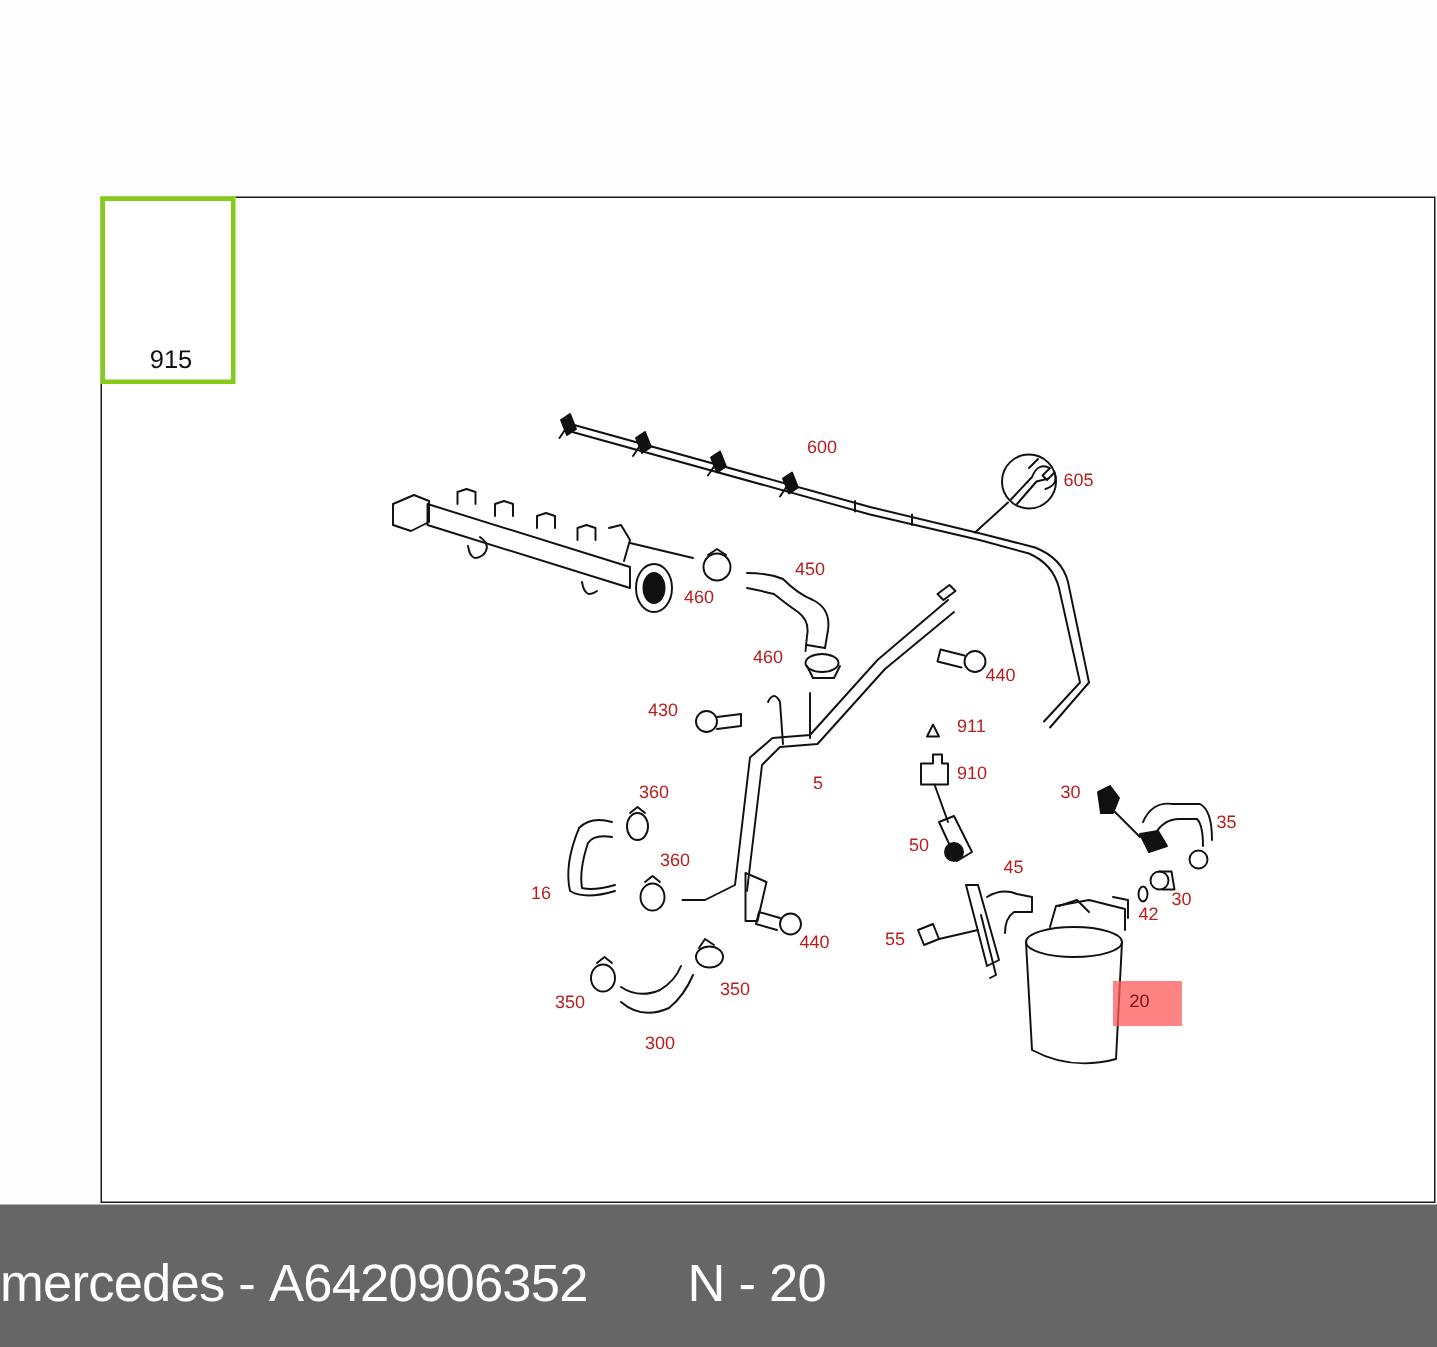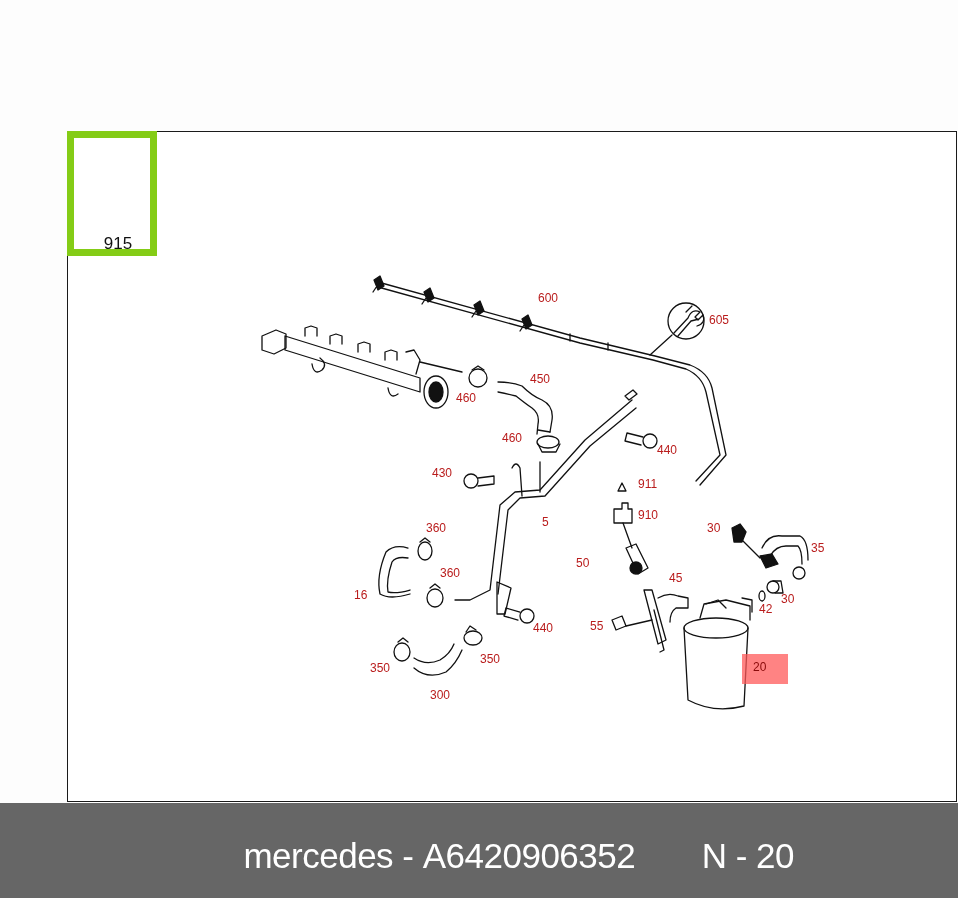--- a/index.html
+++ b/index.html
@@ -1,25 +1,25 @@
 <!DOCTYPE html>
 <html><head>
 <meta charset="utf-8">
 <style>
   html,body{margin:0;padding:0;}
   body{width:958px;height:898px;background:#fdfdfd;position:relative;overflow:hidden;font-family:"Liberation Sans",sans-serif;}
   #frame{position:absolute;left:67px;top:131px;width:890px;height:671px;border:1px solid #1a1a1a;box-sizing:border-box;background:#fff;}
-  #inset{position:absolute;left:67px;top:131px;width:90px;height:125px;border:7px solid #84cc16;box-sizing:border-box;background:#fff;}
+  #inset{position:absolute;left:67px;top:131px;width:90px;height:125px;border:3px solid #84cc16;box-sizing:border-box;background:#fff;}
   #inset-label{position:absolute;left:0;width:88px;top:96px;text-align:center;font-size:17px;color:#111;}
   #diagram{position:absolute;left:0;top:0;width:958px;height:898px;}
   .lbl{position:absolute;font-size:12px;color:#b91c1c;line-height:1;white-space:nowrap;}
   #hl{position:absolute;left:742px;top:654px;width:46px;height:30px;background:rgba(255,90,90,0.75);}
   #hl-text{position:absolute;left:753px;top:660px;font-size:12px;color:#8a0a0a;}
   #footer{position:absolute;left:0;top:803px;width:958px;height:95px;background:#666666;}
-  #footer-text{position:absolute;left:0;width:794px;top:33px;text-align:right;color:#fff;font-size:35px;letter-spacing:-0.5px;}
+  #footer-text{position:absolute;left:0;width:794px;top:33px;text-align:left;color:#fff;font-size:35px;letter-spacing:-0.5px;}
   #footer-text span{display:inline-block;}
   .gap{width:48px;}
 </style>
 </head>
 <body>
 
 <div id="frame"></div>
 
 <svg id="diagram" viewBox="0 0 958 898" fill="none" stroke="#111" stroke-width="1.3" stroke-linecap="round" stroke-linejoin="round">
 
@@ -167,21 +167,21 @@
 <div class="lbl" style="left:502px;top:432px">460</div>
 <div class="lbl" style="left:657px;top:444px">440</div>
 <div class="lbl" style="left:432px;top:467px">430</div>
 <div class="lbl" style="left:638px;top:478px">911</div>
 <div class="lbl" style="left:542px;top:516px">5</div>
 <div class="lbl" style="left:638px;top:509px">910</div>
 <div class="lbl" style="left:707px;top:522px">30</div>
 <div class="lbl" style="left:426px;top:522px">360</div>
 <div class="lbl" style="left:811px;top:542px">35</div>
 <div class="lbl" style="left:354px;top:589px">16</div>
-<div class="lbl" style="left:576px;top:557px">50</div>
+<div class="lbl" style="left:606px;top:557px">50</div>
 <div class="lbl" style="left:440px;top:567px">360</div>
 <div class="lbl" style="left:669px;top:572px">45</div>
 <div class="lbl" style="left:781px;top:593px">30</div>
 <div class="lbl" style="left:759px;top:603px">42</div>
 <div class="lbl" style="left:590px;top:620px">55</div>
 <div class="lbl" style="left:533px;top:622px">440</div>
 <div class="lbl" style="left:480px;top:653px">350</div>
 <div class="lbl" style="left:370px;top:662px">350</div>
 <div class="lbl" style="left:430px;top:689px">300</div>
 

